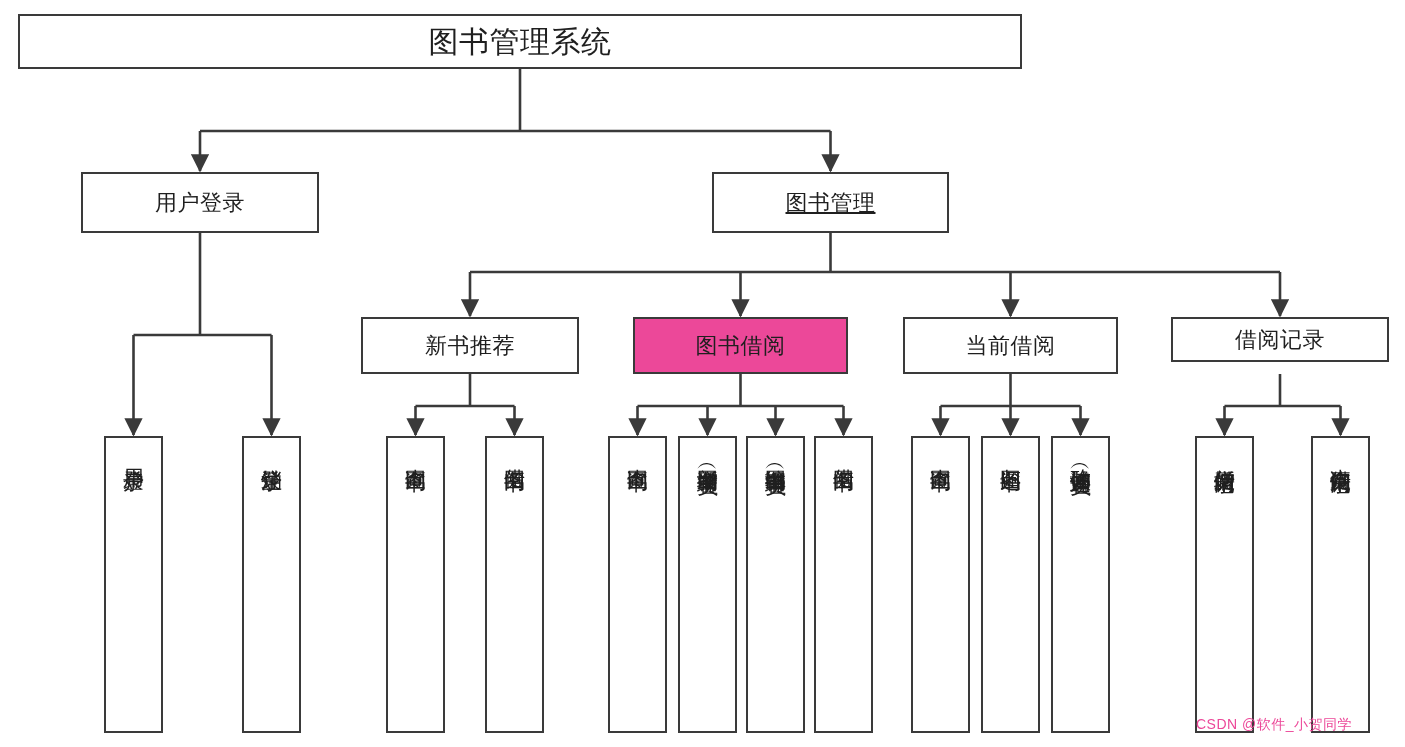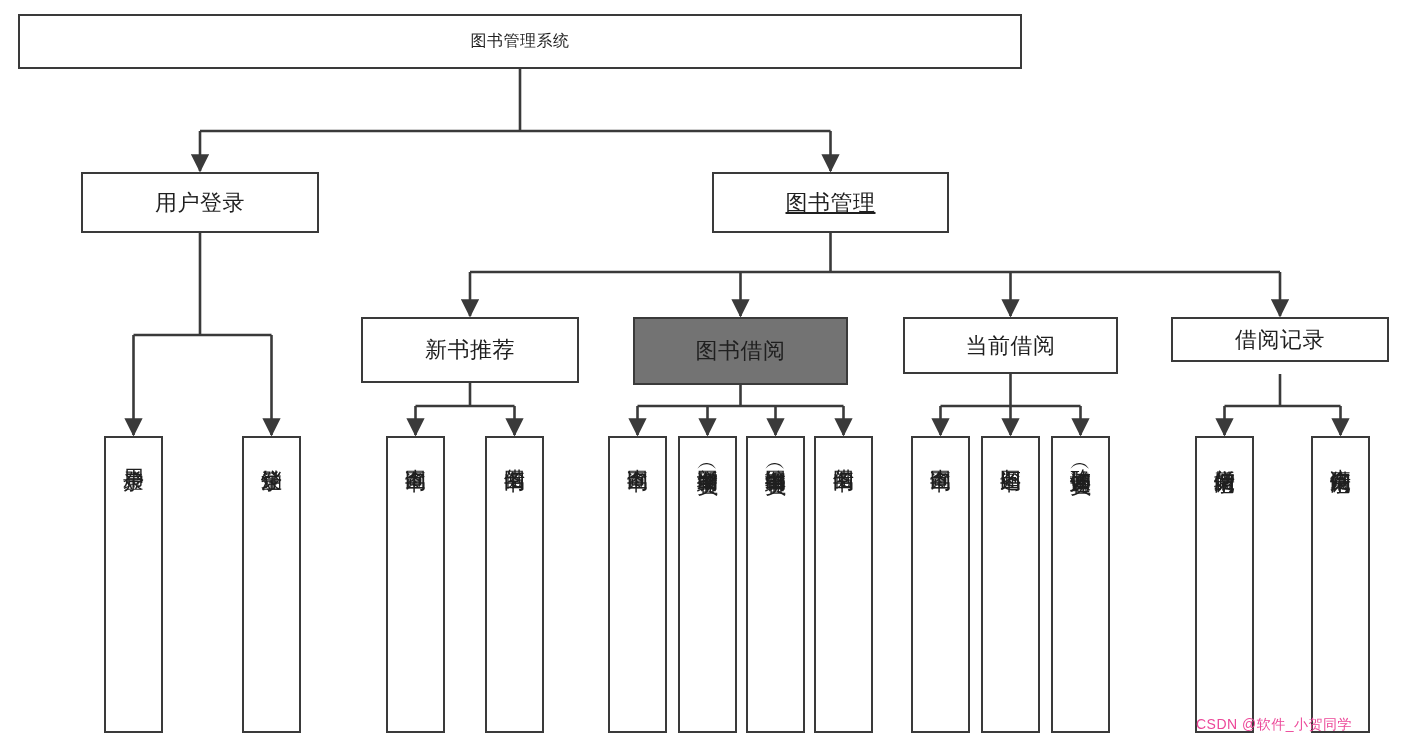--- a/index.html
+++ b/index.html
@@ -39,21 +39,21 @@
     display: block;
     text-align: center;
     line-height: 1.18;
     white-space: pre;
   }
   .node.horiz .node-label {
     font-size: 22px;
     letter-spacing: 0.5px;
   }
   .node.root .node-label {
-    font-size: 16px;
+    font-size: 30px;
   }
   .node.vert {
     align-items: flex-start;
     justify-content: center;
     padding-top: 14px;
   }
   .node.vert .node-label {
     writing-mode: vertical-rl;
     text-orientation: upright;
     font-size: 21px;
@@ -120,24 +120,24 @@
   <div id="node-layer">
       <div class="node horiz root" style="left: 18px; top: 14px; width: 1004px; height: 55px; background: rgb(255, 255, 255); border-color: rgb(58, 58, 58); color: rgb(31, 31, 31);">
         <span class="node-label">图书管理系统</span>
       </div>
       <div class="node horiz" style="left: 81px; top: 172px; width: 238px; height: 61px; background: rgb(255, 255, 255); border-color: rgb(58, 58, 58); color: rgb(31, 31, 31);">
         <span class="node-label">用户登录</span>
       </div>
       <div class="node horiz" style="left: 712px; top: 172px; width: 237px; height: 61px; background: rgb(255, 255, 255); border-color: rgb(58, 58, 58); color: rgb(31, 31, 31); text-decoration: underline;">
         <span class="node-label">图书管理</span>
       </div>
-      <div class="node horiz" style="left: 361px; top: 317px; width: 218px; height: 66px; background: rgb(255, 255, 255); border-color: rgb(58, 58, 58); color: rgb(31, 31, 31);">
+      <div class="node horiz" style="left: 361px; top: 317px; width: 218px; height: 57px; background: rgb(255, 255, 255); border-color: rgb(58, 58, 58); color: rgb(31, 31, 31);">
         <span class="node-label">新书推荐</span>
       </div>
-      <div class="node horiz" style="left: 633px; top: 317px; width: 215px; height: 68px; background: #737373; border-color: rgb(58, 58, 58); color: rgb(31, 31, 31);">
+      <div class="node horiz" style="left: 633px; top: 317px; width: 215px; height: 57px; background: #ec4899; border-color: rgb(58, 58, 58); color: rgb(31, 31, 31);">
         <span class="node-label">图书借阅</span>
       </div>
       <div class="node horiz" style="left: 903px; top: 317px; width: 215px; height: 57px; background: rgb(255, 255, 255); border-color: rgb(58, 58, 58); color: rgb(31, 31, 31);">
         <span class="node-label">当前借阅</span>
       </div>
       <div class="node horiz" style="left: 1171px; top: 317px; width: 218px; height: 45px; background: rgb(255, 255, 255); border-color: rgb(58, 58, 58); color: rgb(31, 31, 31);">
         <span class="node-label">借阅记录</span>
       </div>
       <div class="node vert" style="left: 104px; top: 436px; width: 59px; height: 297px; background: rgb(255, 255, 255); border-color: rgb(58, 58, 58); color: rgb(31, 31, 31);">
         <span class="node-label">用户登录</span>

